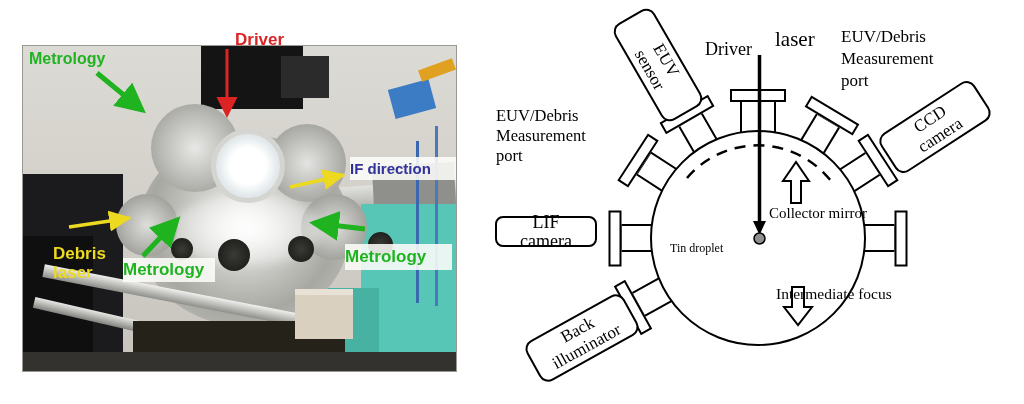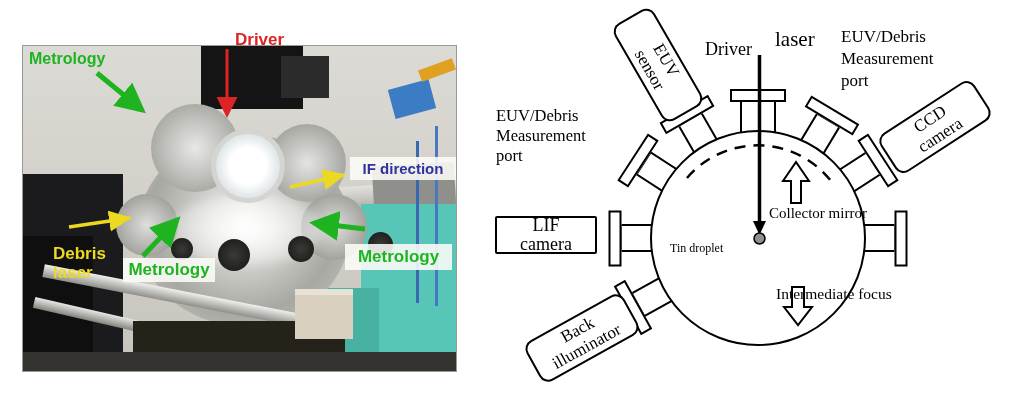--- a/index.html
+++ b/index.html
@@ -4,21 +4,21 @@
 <style>
   html,body{margin:0;padding:0;background:#fff;}
   .stage{position:relative;width:1024px;height:404px;background:#ffffff;overflow:hidden;
          font-family:"Liberation Serif",serif;color:#000;}
   
   .photo{position:absolute;left:22px;top:45px;width:433px;height:325px;}
   .photo-bg{position:absolute;left:0;top:0;width:433px;height:325px;overflow:hidden;
             border:1px solid #9a9892;background:linear-gradient(180deg,#dcdad4 0%,#d2cfc9 55%,#c6c3bd 100%);}
   .photo-bg div{position:absolute;}
   .ann{position:absolute;font-family:"Liberation Sans",sans-serif;font-weight:bold;white-space:nowrap;}
-  .whitebox{position:absolute;background:rgba(252,252,248,.88);display:flex;align-items:center;justify-content:center;}
+  .whitebox{position:absolute;background:rgba(252,252,248,.88);display:flex;align-items:center;justify-content:flex-start;}
   
   .stem{position:absolute;width:28px;height:34px;background:#fff;border:2px solid #000;box-sizing:border-box;}
   .flange{position:absolute;width:56px;height:13px;background:#fff;border:2px solid #000;box-sizing:border-box;}
   .chamber{position:absolute;left:650px;top:130px;width:216px;height:216px;background:#fff;
            border:2.5px solid #000;border-radius:50%;box-sizing:border-box;}
   .devbox{position:absolute;width:112px;height:46px;background:#fff;border:2.5px solid #000;border-radius:10px;
           box-sizing:border-box;display:flex;flex-direction:column;align-items:center;justify-content:center;
           font-size:17px;line-height:19px;text-align:center;}
   .dlabel{position:absolute;white-space:nowrap;}
   svg{position:absolute;left:0;top:0;}
@@ -134,21 +134,21 @@
   </svg>
 
   <div class="devbox" style="left:602px;top:42px;transform:rotate(60deg);">
     <span>EUV</span>
     <span>sensor</span>
   </div>
   <div class="devbox" style="left:879px;top:104px;transform:rotate(-33deg);">
     <span>CCD</span>
     <span>camera</span>
   </div>
-  <div class="devbox" style="left:495px;top:216px;width:102px;height:38px;border-radius:2px;font-size:18px;">
+  <div class="devbox" style="left:495px;top:216px;width:102px;height:31px;border-radius:8px;font-size:18px;">
     <span>LIF</span>
     <span>camera</span>
   </div>
   <div class="devbox" style="left:526px;top:315px;transform:rotate(-29deg);">
     <span>Back</span>
     <span>illuminator</span>
   </div>
 
   <div class="dlabel" style="left:705px;top:39px;font-size:18px;">Driver</div>
   <div class="dlabel" style="left:775px;top:27px;font-size:21px;">laser</div>

